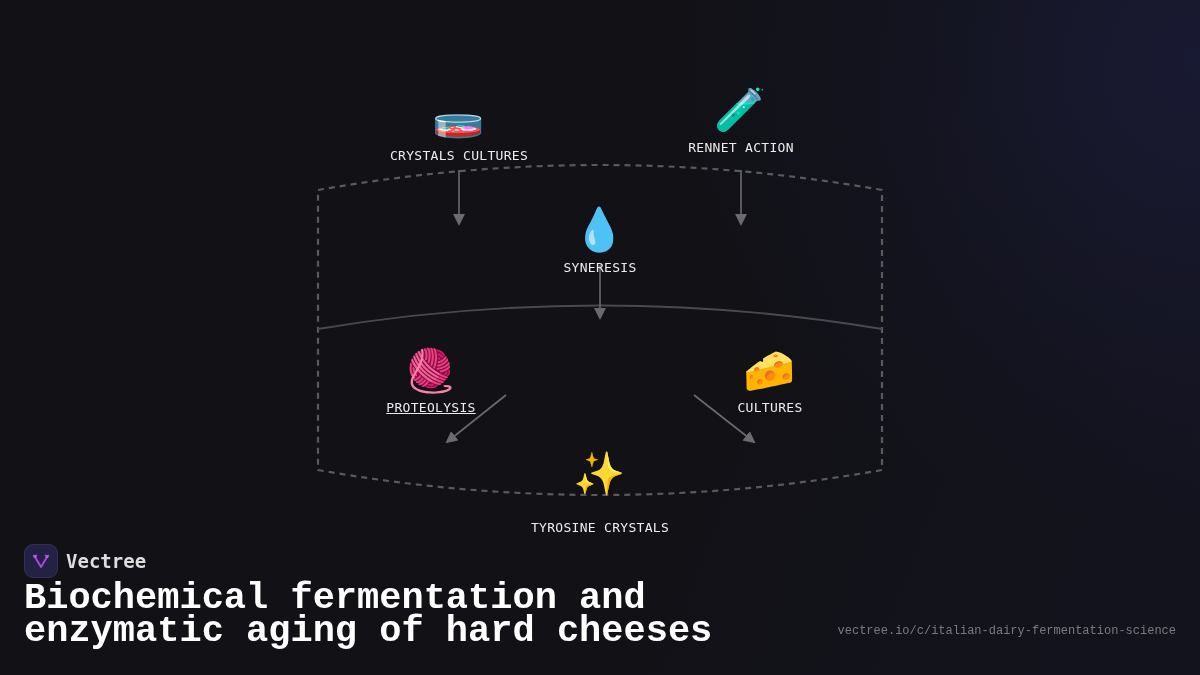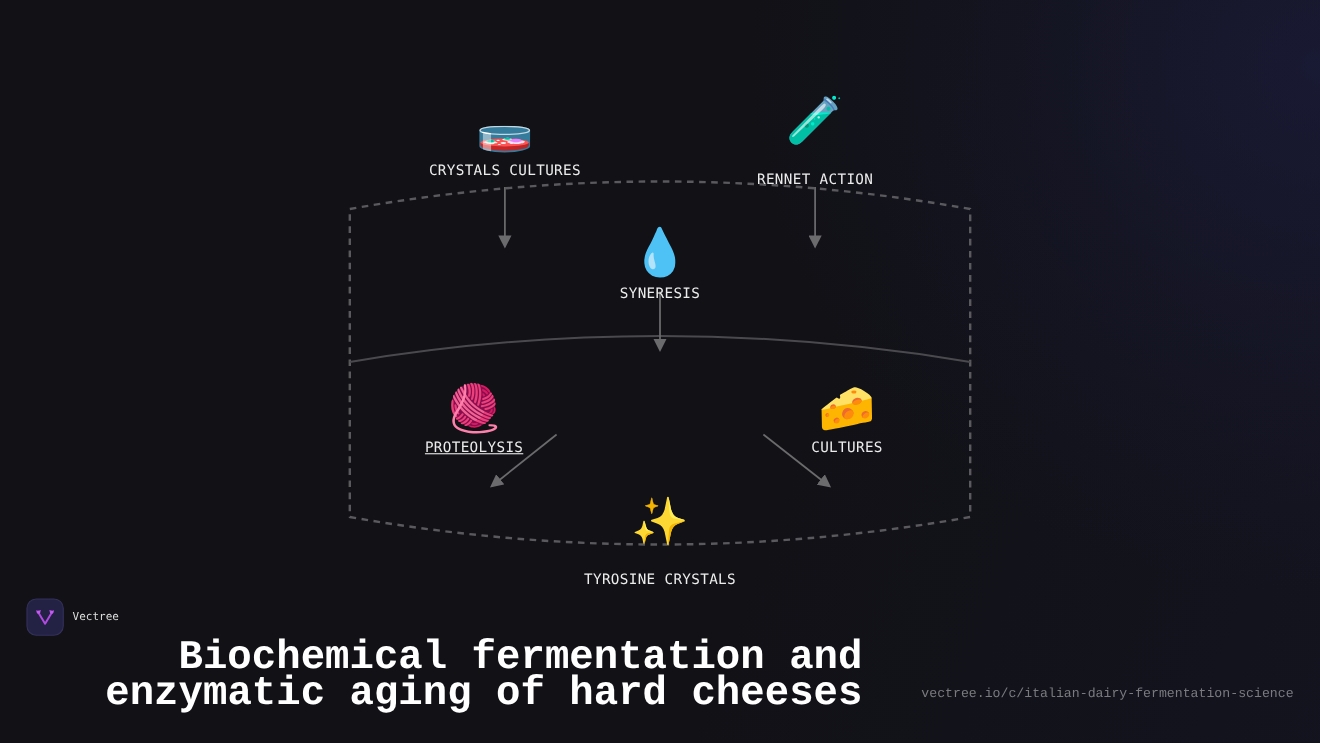--- a/index.html
+++ b/index.html
@@ -65,37 +65,36 @@
       border-radius: 9px;
       background: #242244;
       border: 1px solid #33305a;
       box-sizing: border-box;
       display: flex;
       align-items: center;
       justify-content: center;
     }
     .brand-name {
       font-family: "DejaVu Sans Mono", "Liberation Mono", monospace;
-      font-weight: normal;
-      font-size: 10px;
+      font-weight: bold;
+      font-size: 19px;
       color: #dedede;
     }
     .title {
       position: absolute;
       left: 24px;
       top: 582px;
       width: 760px;
       margin: 0;
       font-family: "Liberation Mono", "DejaVu Sans Mono", monospace;
       font-weight: bold;
       font-size: 37px;
       line-height: 33px;
       color: #ffffff;
       letter-spacing: 0px;
-      text-align: right;
     }
     .url {
       position: absolute;
       right: 24px;
       top: 624px;
       font-family: "Liberation Mono", "DejaVu Sans Mono", monospace;
       font-size: 12px;
       color: #7a7a80;
     }
   </style>
@@ -122,21 +121,21 @@
   <line x1="694" y1="395" x2="754" y2="442" stroke="#6b6b6e" stroke-width="1.6" marker-end="url(#arrowhead)"></line>
 </svg>
 
 <div class="node" style="left:459px; top:92px;">
   <span class="emoji">🧫</span>
   <span class="label">CRYSTALS CULTURES</span>
 </div>
 
 <div class="node" style="left:741px; top:84px;">
   <span class="emoji" style="height:56px; line-height:52px;">🧪</span>
-  <span class="label" style="margin-top:16px;">RENNET ACTION</span>
+  <span class="label" style="margin-top:0px;">RENNET ACTION</span>
 </div>
 
 <div class="node" style="left:600px; top:206px;">
   <span class="emoji">💧</span>
   <span class="label" style="margin-top:6px;">SYNERESIS</span>
 </div>
 
 <div class="node" style="left:431px; top:347px;">
   <span class="emoji">🧶</span>
   <span class="label" style="margin-top:5px;text-decoration:underline;">PROTEOLYSIS</span>

